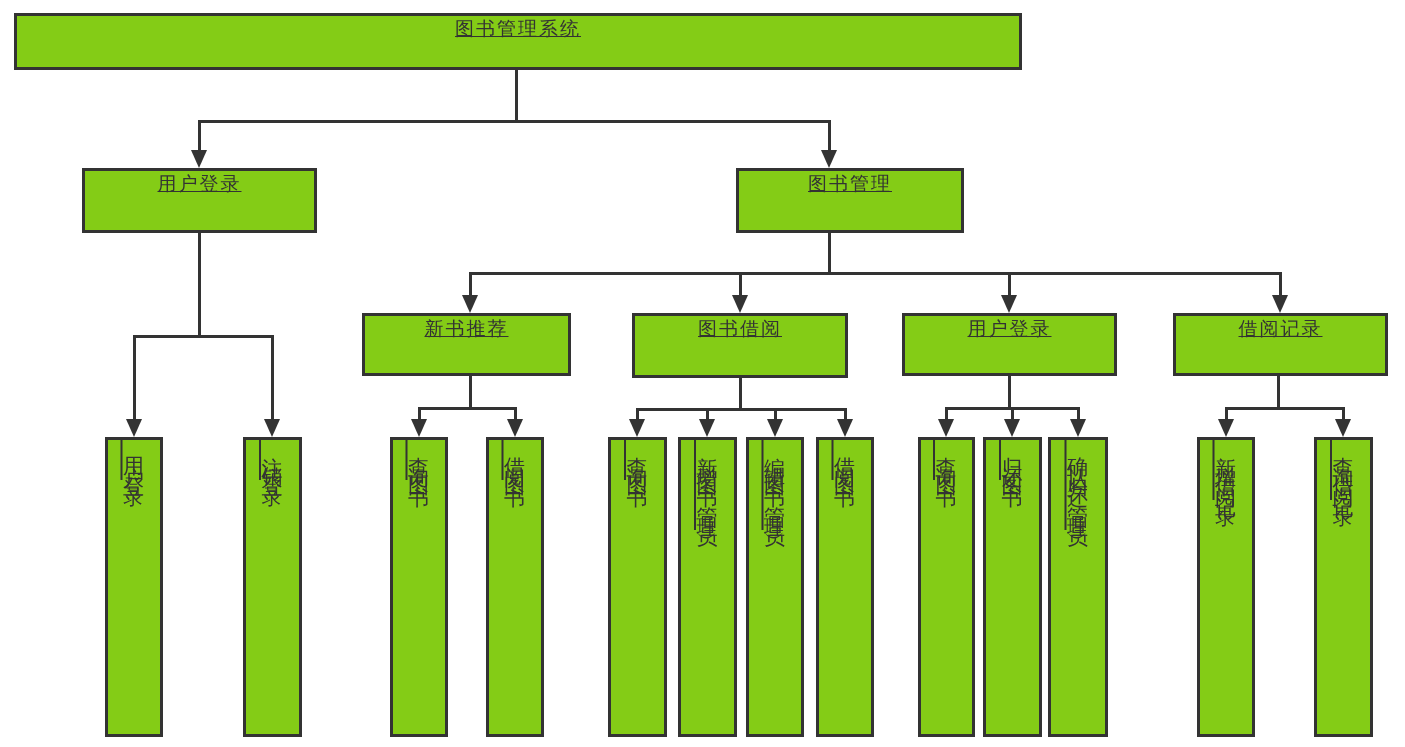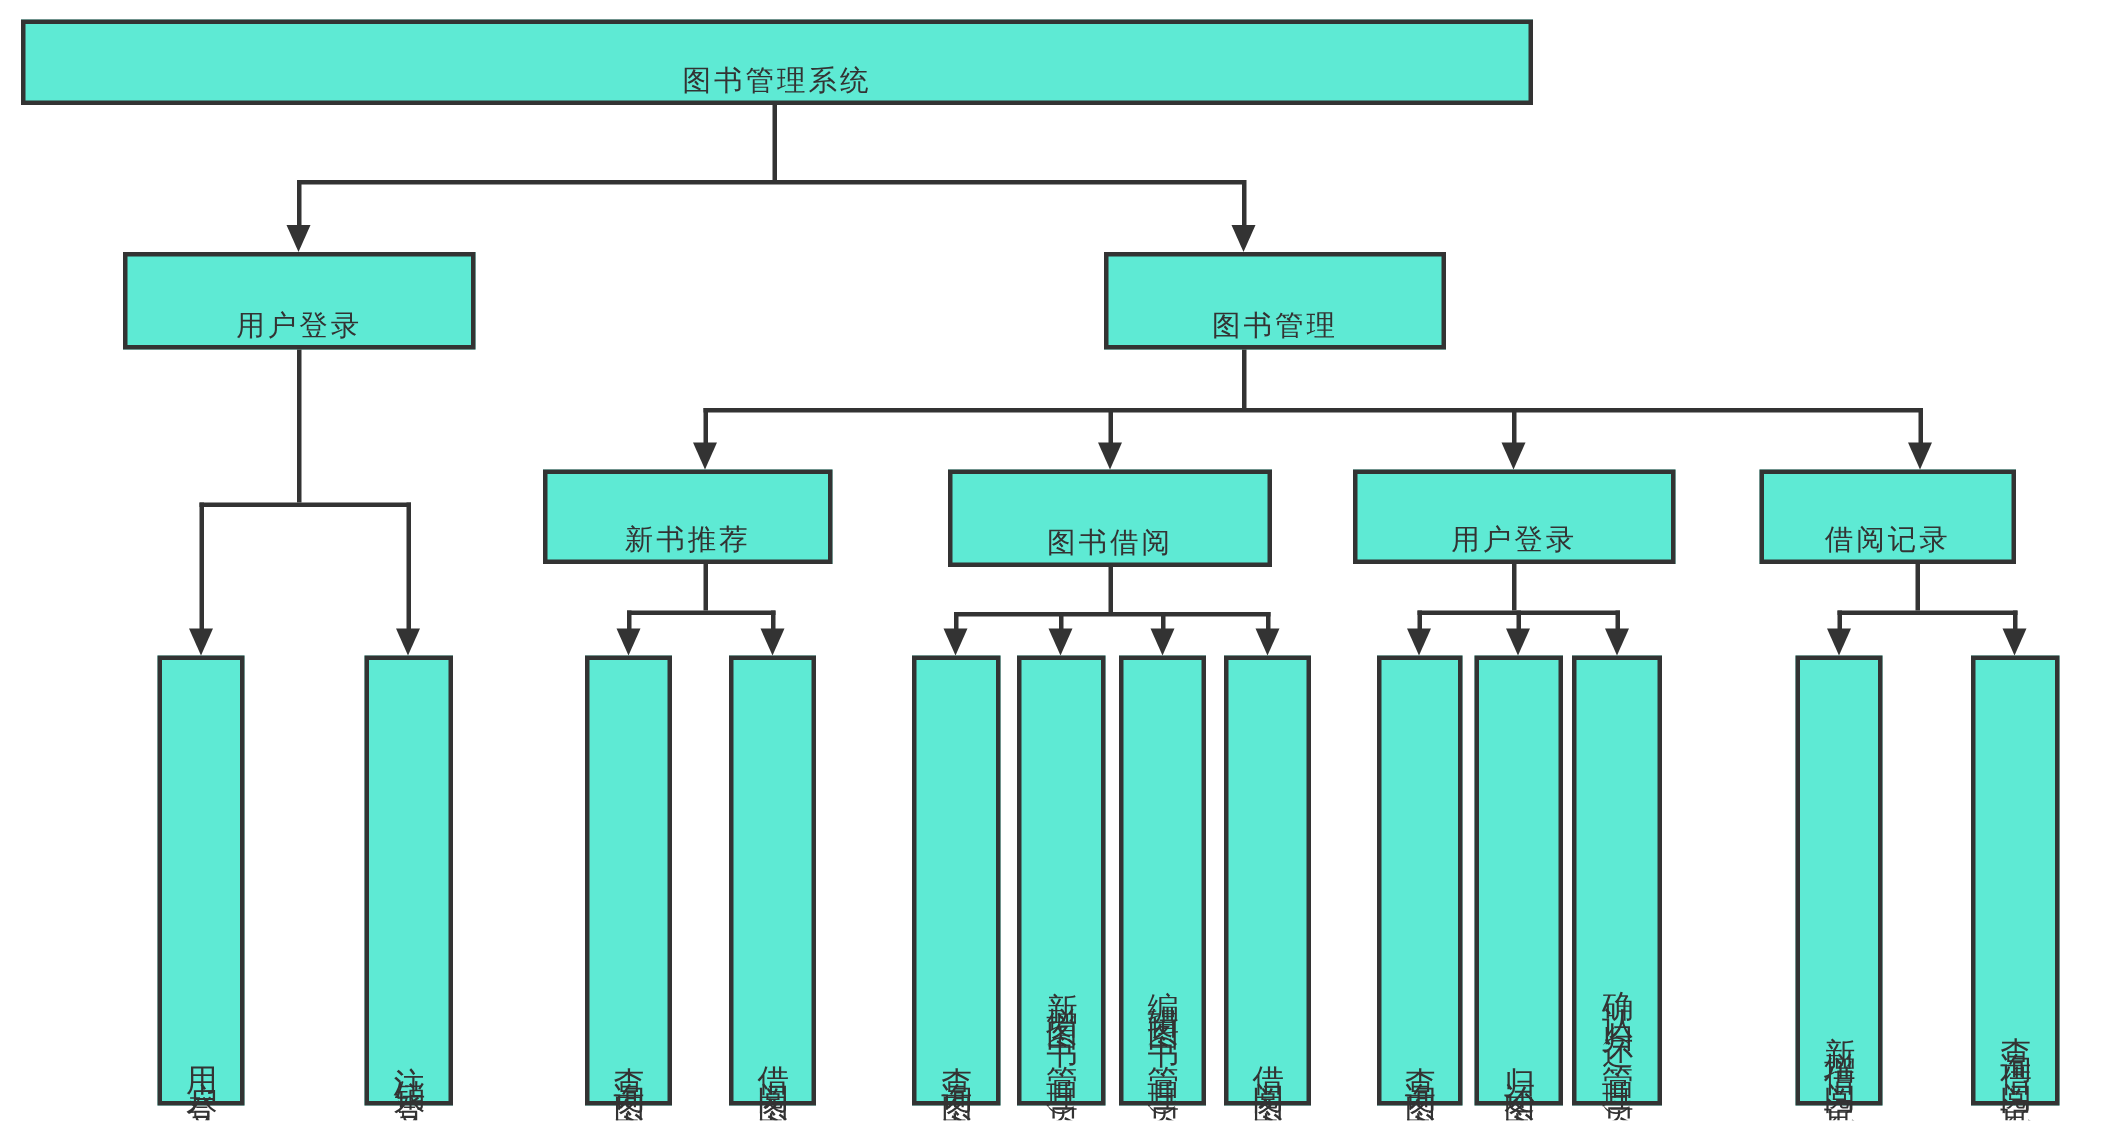--- a/index.html
+++ b/index.html
@@ -13,23 +13,24 @@
   .canvas{
     position:relative;
     width:1405px;height:747px;
     background:var(--bg);
     overflow:hidden;
   }
   .box{
     position:absolute;
     box-sizing:border-box;
     border:3px solid var(--line);
-    background:#5eead4;
-    display:flex;align-items:flex-end;justify-content:center;
+    background:#84cc16;
+    display:flex;align-items:flex-start;justify-content:center;
     color:var(--text);
+    text-decoration:underline;
   }
   .hlabel{
     font-size:19px;
     letter-spacing:2px;
     white-space:nowrap;
     color:var(--text);
   }
   .vbox .vlabel{
     writing-mode:vertical-rl;
     -webkit-writing-mode:vertical-rl;
@@ -69,30 +70,30 @@
     <span class="hlabel">图书管理系统</span>
   </div>
 
   <div class="box" style="left:82px;top:168px;width:235px;height:65px">
     <span class="hlabel">用户登录</span>
   </div>
   <div class="box" style="left:736px;top:168px;width:228px;height:65px">
     <span class="hlabel">图书管理</span>
   </div>
 
-  <div class="box" style="left:362px;top:313px;width:193px;height:63px">
+  <div class="box" style="left:362px;top:313px;width:209px;height:63px">
     <span class="hlabel">新书推荐</span>
   </div>
   <div class="box" style="left:632px;top:313px;width:216px;height:65px">
     <span class="hlabel">图书借阅</span>
   </div>
   <div class="box" style="left:902px;top:313px;width:215px;height:63px">
     <span class="hlabel">用户登录</span>
   </div>
-  <div class="box" style="left:1173px;top:313px;width:171px;height:63px">
+  <div class="box" style="left:1173px;top:313px;width:215px;height:63px">
     <span class="hlabel">借阅记录</span>
   </div>
 
   <div class="box vbox" style="left:105px;top:437px;width:58px;height:300px">
     <span class="vlabel">用户登录</span>
   </div>
   <div class="box vbox" style="left:243px;top:437px;width:59px;height:300px">
     <span class="vlabel">注销登录</span>
   </div>
 

